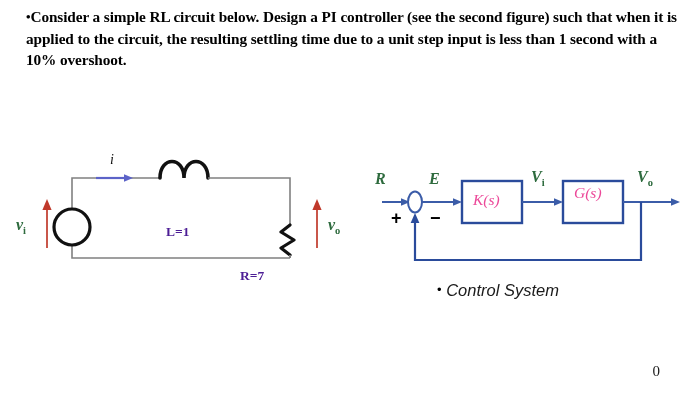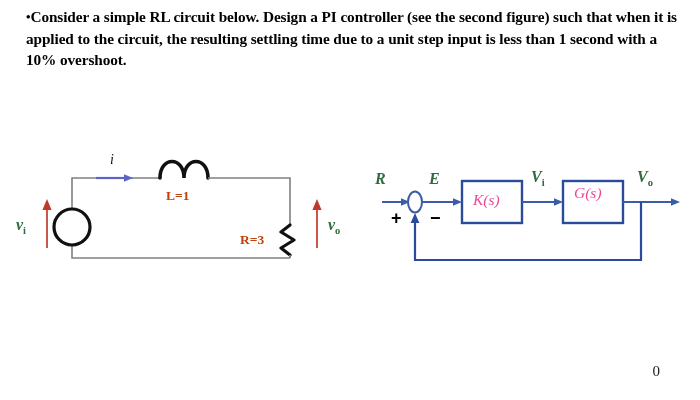--- a/index.html
+++ b/index.html
@@ -63,24 +63,25 @@
     font-style: italic;
     font-weight: bold;
     font-size: 16px;
   }
   .lbl-green sub {
     font-size: 10.5px;
     font-style: normal;
     font-weight: bold;
   }
   .lbl-black-bold {
-    color: #c2410c;
+    color: #4c1d95;
     font-weight: bold;
     font-size: 13.5px;
     font-family: "Liberation Serif", serif;
+    margin-top: 36px;
   }
   .lbl-i {
     color: #101010;
     font-style: italic;
     font-size: 14px;
   }
   .lbl-sign {
     color: #000000;
     font-size: 18px;
     font-weight: bold;
@@ -146,21 +147,21 @@
 
     
     <div class="lbl lbl-green" style="left:16px; top:76px;"><span>v</span><sub>i</sub></div>
 
     <div class="lbl lbl-green" style="left:328px; top:76px;"><span>v</span><sub>o</sub></div>
 
     <div class="lbl lbl-i" style="left:110px; top:12px;">i</div>
 
     <div class="lbl lbl-black-bold" style="left:166px; top:48px;">L=1</div>
 
-    <div class="lbl lbl-black-bold" style="left:240px; top:92px;">R=3</div>
+    <div class="lbl lbl-black-bold" style="left:240px; top:92px;">R=7</div>
   </div>
 
 
   <div class="figure" style="left:360px; top:168px; width:340px; height:110px;">
     <svg width="340" height="110" viewBox="0 0 340 110">
 
       <path d="M22 34 L43 34" fill="none" stroke="#3b5ca8" stroke-width="2"></path>
       <path d="M50 34 L41 30.2 L41 37.8 Z" fill="#3b5ca8"></path>
 
       <ellipse cx="55" cy="34" rx="7" ry="10.5" fill="#ffffff" stroke="#3b5ca8" stroke-width="2"></ellipse>
@@ -193,16 +194,17 @@
 
     <div class="lbl lbl-block" style="left:113px; top:23px;"><span>K</span><span>(s)</span></div>
 
     <div class="lbl lbl-green" style="left:171px; top:0px;"><span>V</span><sub>i</sub></div>
 
     <div class="lbl lbl-block" style="left:214px; top:16px;"><span>G</span><span>(s)</span></div>
 
     <div class="lbl lbl-green" style="left:277px; top:0px;"><span>V</span><sub>o</sub></div>
   </div>
 
+  <div class="fig-caption" style="left:437px; top:281px; color:#1a1a1a;"><span class="cap-bullet">•</span> <span>Control System</span></div>
 
   <div id="page-number">0</div>
 
 </div>
 
 </body></html>

